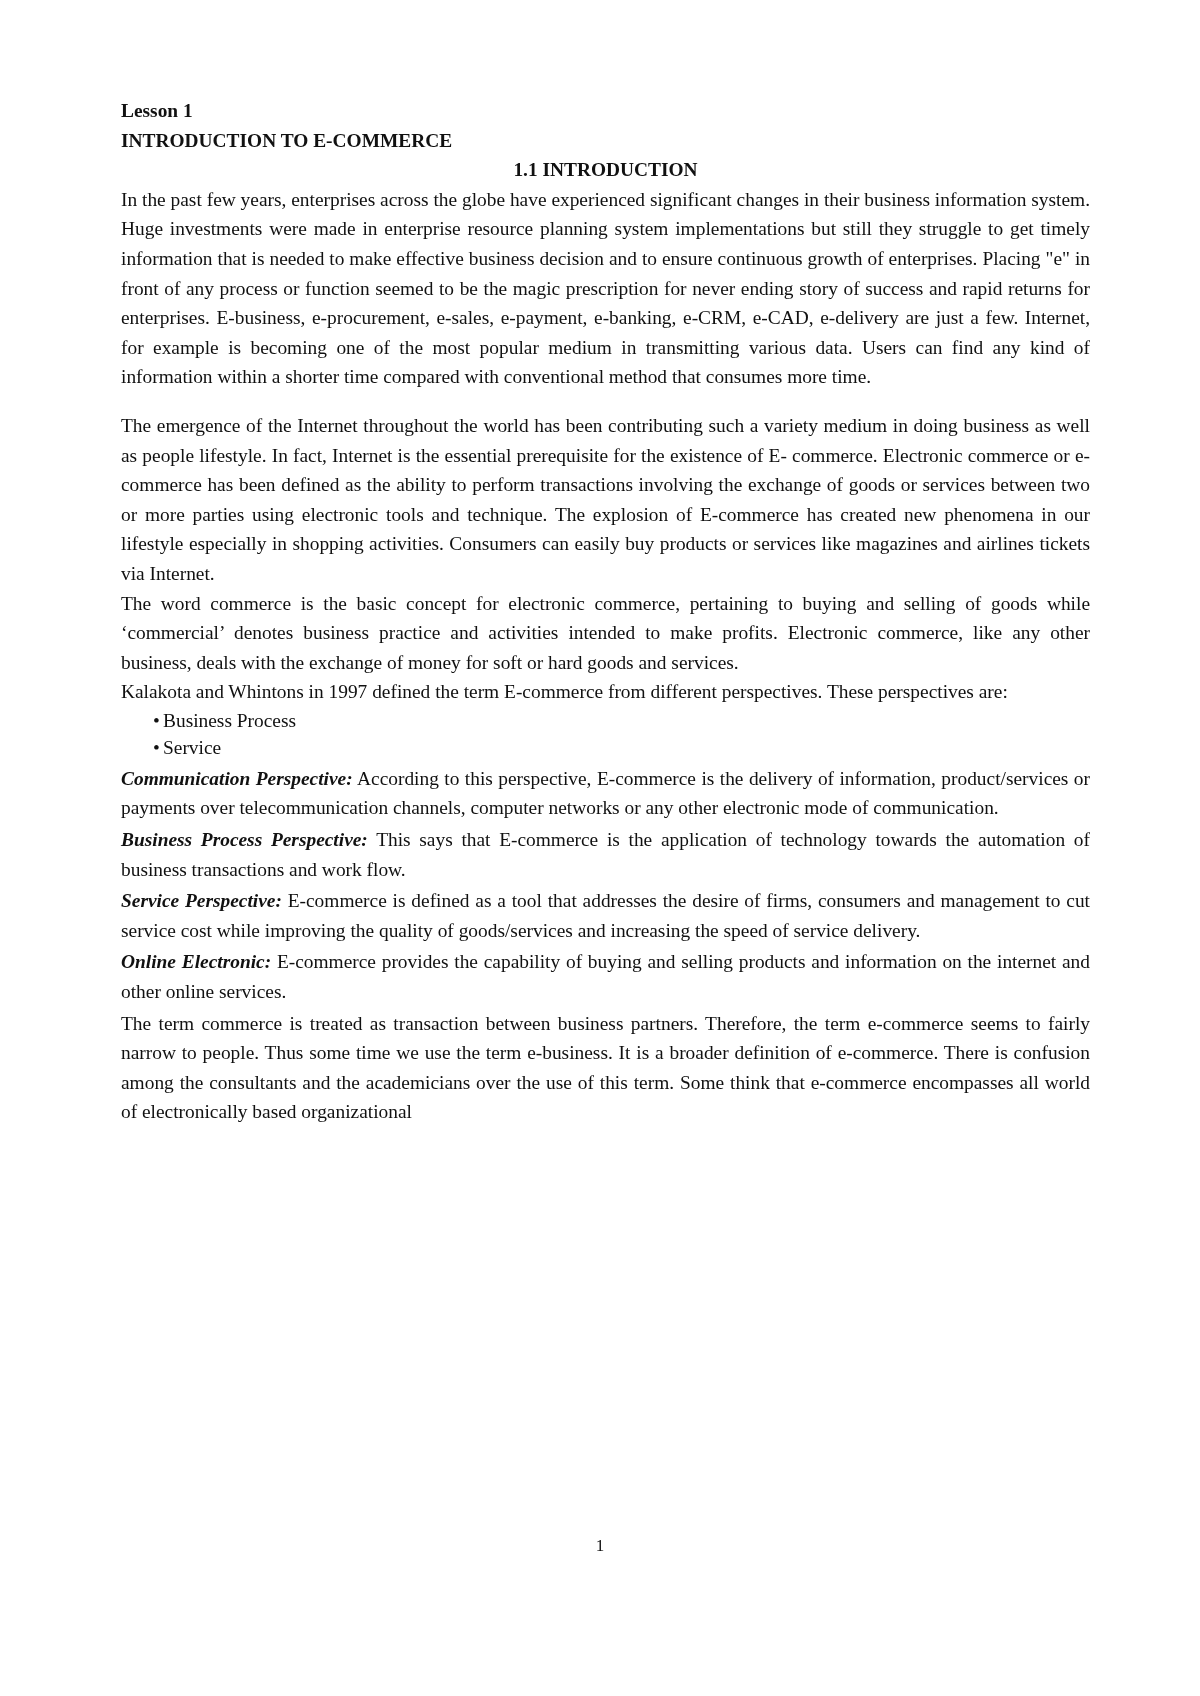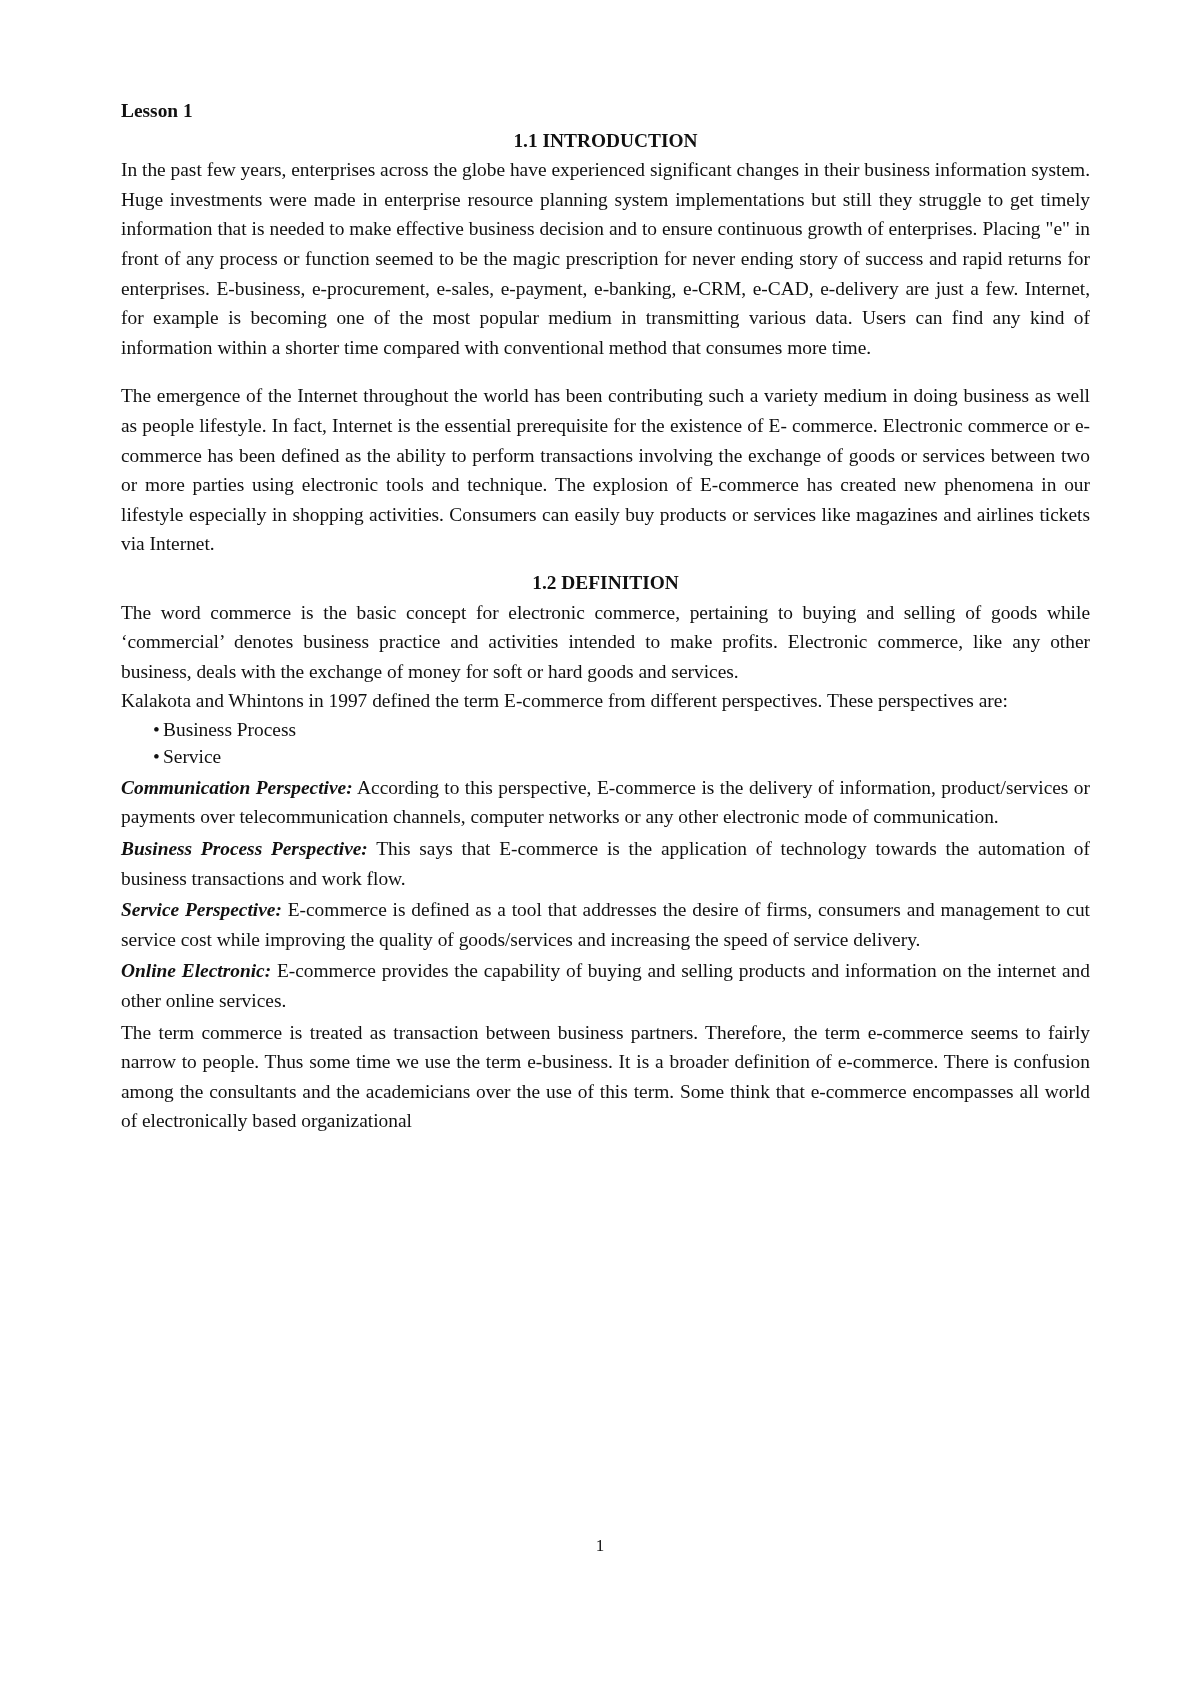--- a/index.html
+++ b/index.html
@@ -81,29 +81,29 @@
       font-size: 17px;
       font-family: "Liberation Serif", "DejaVu Serif", serif;
     }
   </style>
 </head>
 <body>
 
 <div class="page">
 
   <p class="center lesson-label">Lesson 1</p>
+  <p class="center lesson-title">INTRODUCTION TO E-COMMERCE</p>
 
   <section>
     <h2 class="section">1.1 INTRODUCTION</h2>
     <p>In the past few years, enterprises across the globe have experienced significant changes in their business information system. Huge investments were made in enterprise resource planning system implementations but still they struggle to get timely information that is needed to make effective business decision and to ensure continuous growth of enterprises. Placing "e" in front of any process or function seemed to be the magic prescription for never ending story of success and rapid returns for enterprises. E-business, e-procurement, e-sales, e-payment, e-banking, e-CRM, e-CAD, e-delivery are just a few. Internet, for example is becoming one of the most popular medium in transmitting various data. Users can find any kind of information within a shorter time compared with conventional method that consumes more time.</p>
     <p class="gap-before">The emergence of the Internet throughout the world has been contributing such a variety medium in doing business as well as people lifestyle. In fact, Internet is the essential prerequisite for the existence of E- commerce. Electronic commerce or e-commerce has been defined as the ability to perform transactions involving the exchange of goods or services between two or more parties using electronic tools and technique. The explosion of E-commerce has created new phenomena in our lifestyle especially in shopping activities. Consumers can easily buy products or services like magazines and airlines tickets via Internet.</p>
   </section>
 
   <section>
-    <h2 class="section gap-before">1.2 DEFINITION</h2>
     <p>The word commerce is the basic concept for electronic commerce, pertaining to buying and selling of goods while ‘commercial’ denotes business practice and activities intended to make profits. Electronic commerce, like any other business, deals with the exchange of money for soft or hard goods and services.</p>
     <p>Kalakota and Whintons in 1997 defined the term E-commerce from different perspectives. These perspectives are:</p>
 
     <ul class="bullets">
       <li><span class="bullet">•</span><span>Business Process</span></li>
       <li><span class="bullet">•</span><span>Service</span></li>
     </ul>
 
     <p class="persp"><span class="term">Communication Perspective:</span><span> According to this perspective, E-commerce is the delivery of information, product/services or payments over telecommunication channels, computer networks or any other electronic mode of communication.</span></p>
     <p class="persp"><span class="term">Business Process Perspective:</span><span> This says that E-commerce is the application of technology towards the automation of business transactions and work flow.</span></p>

